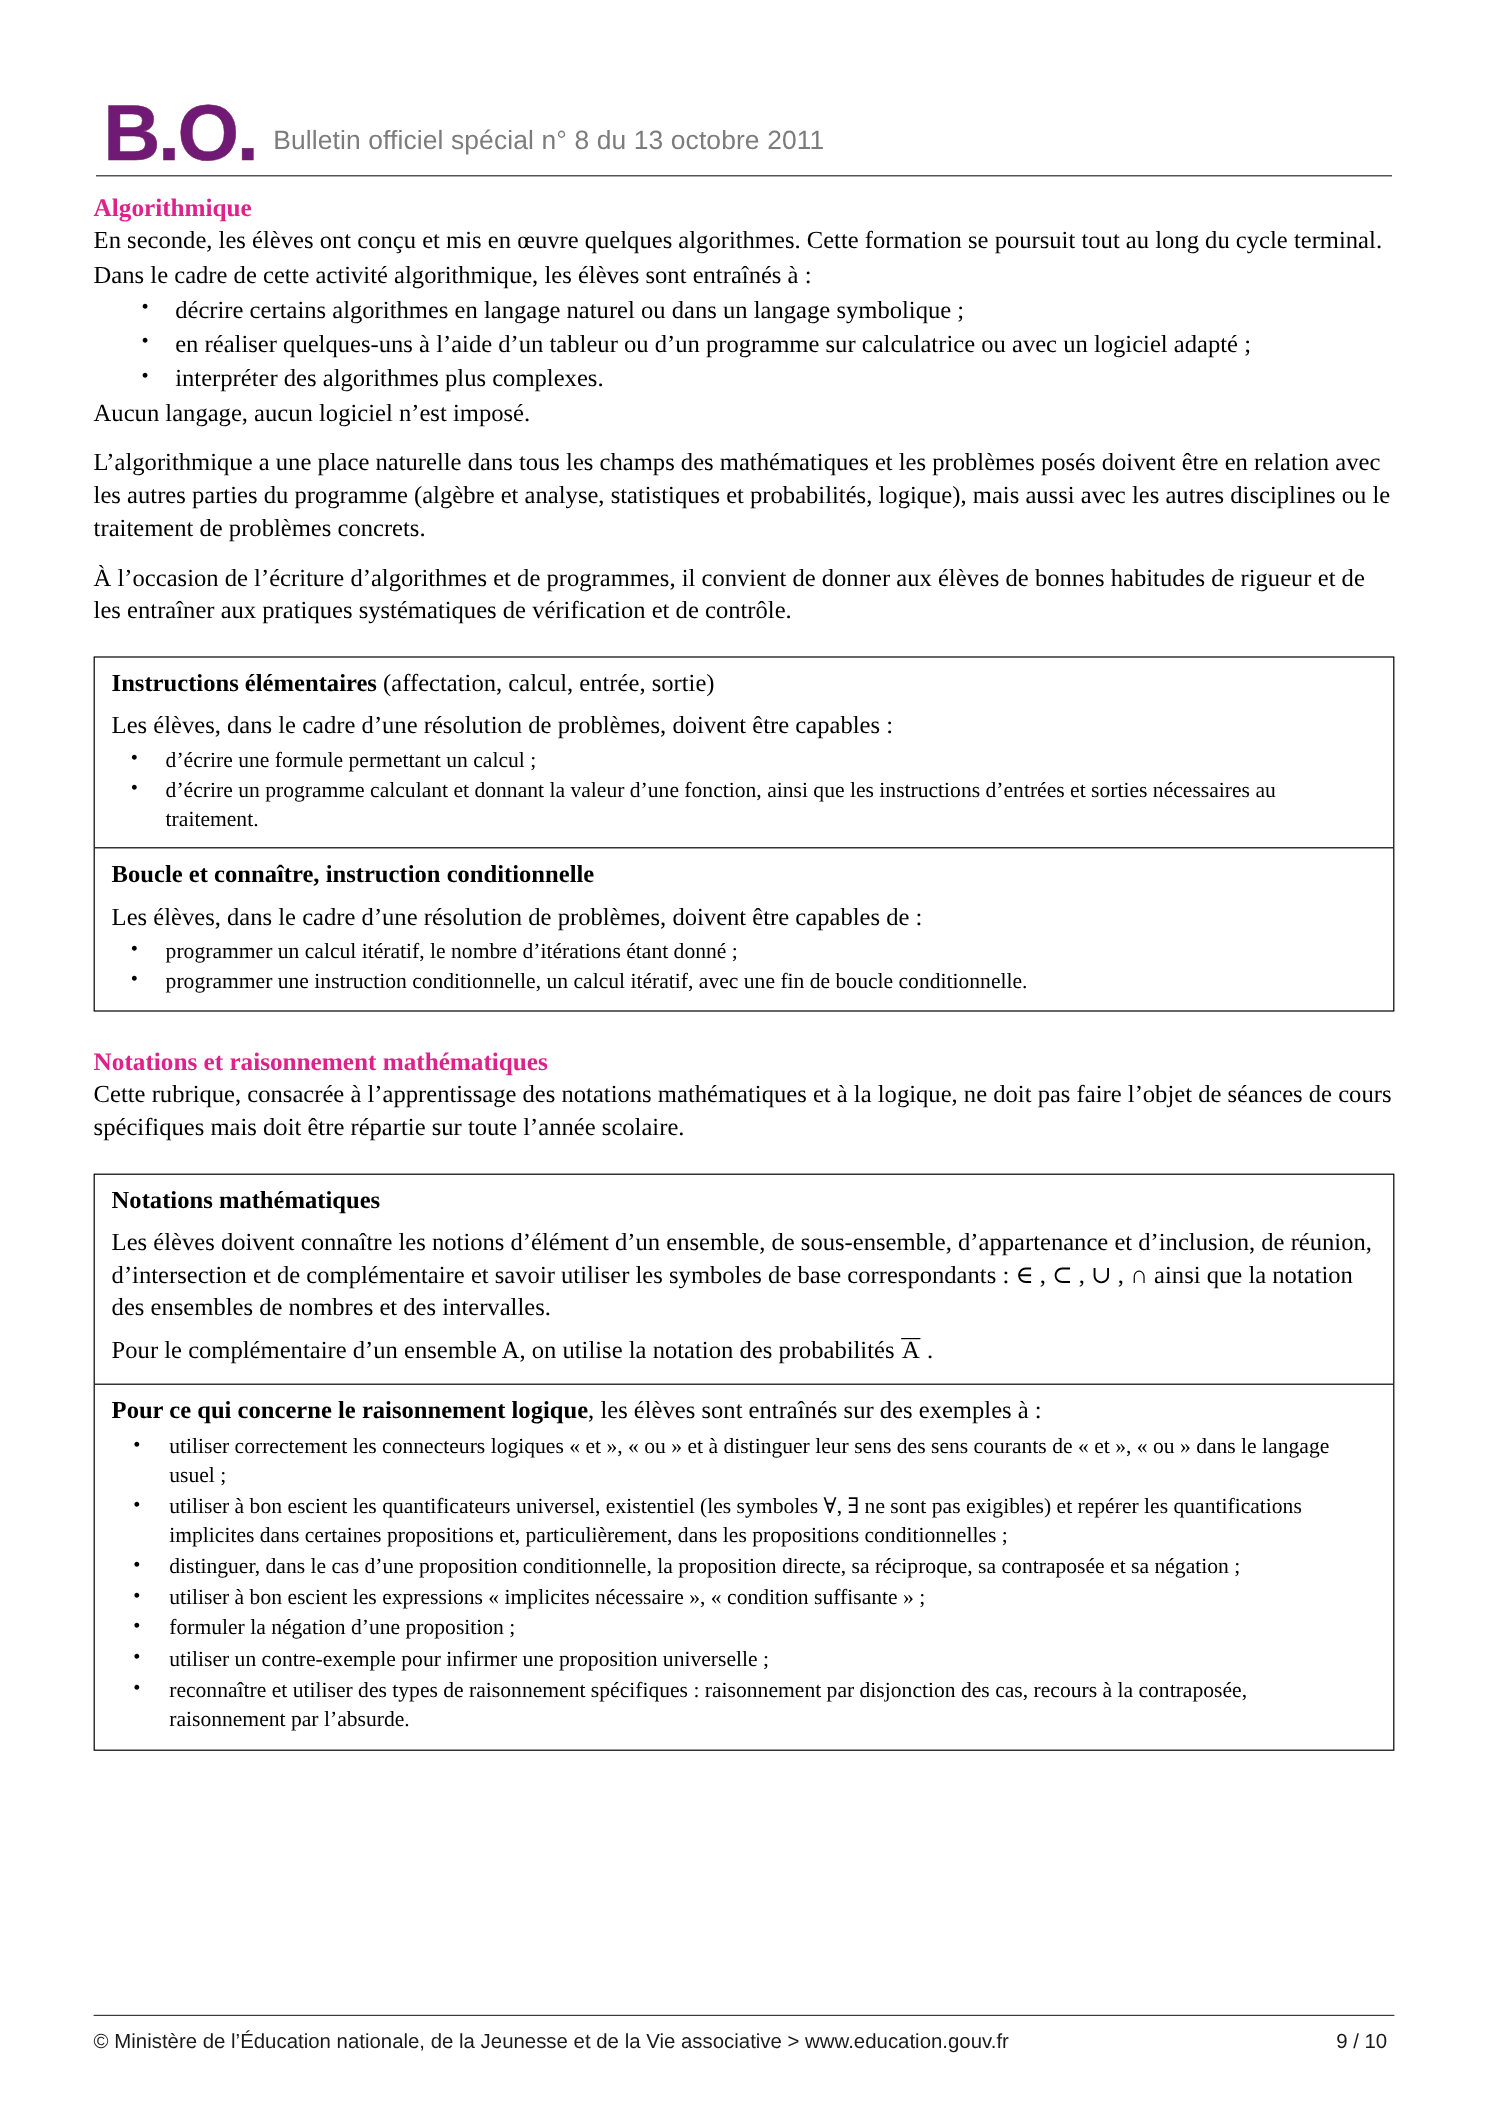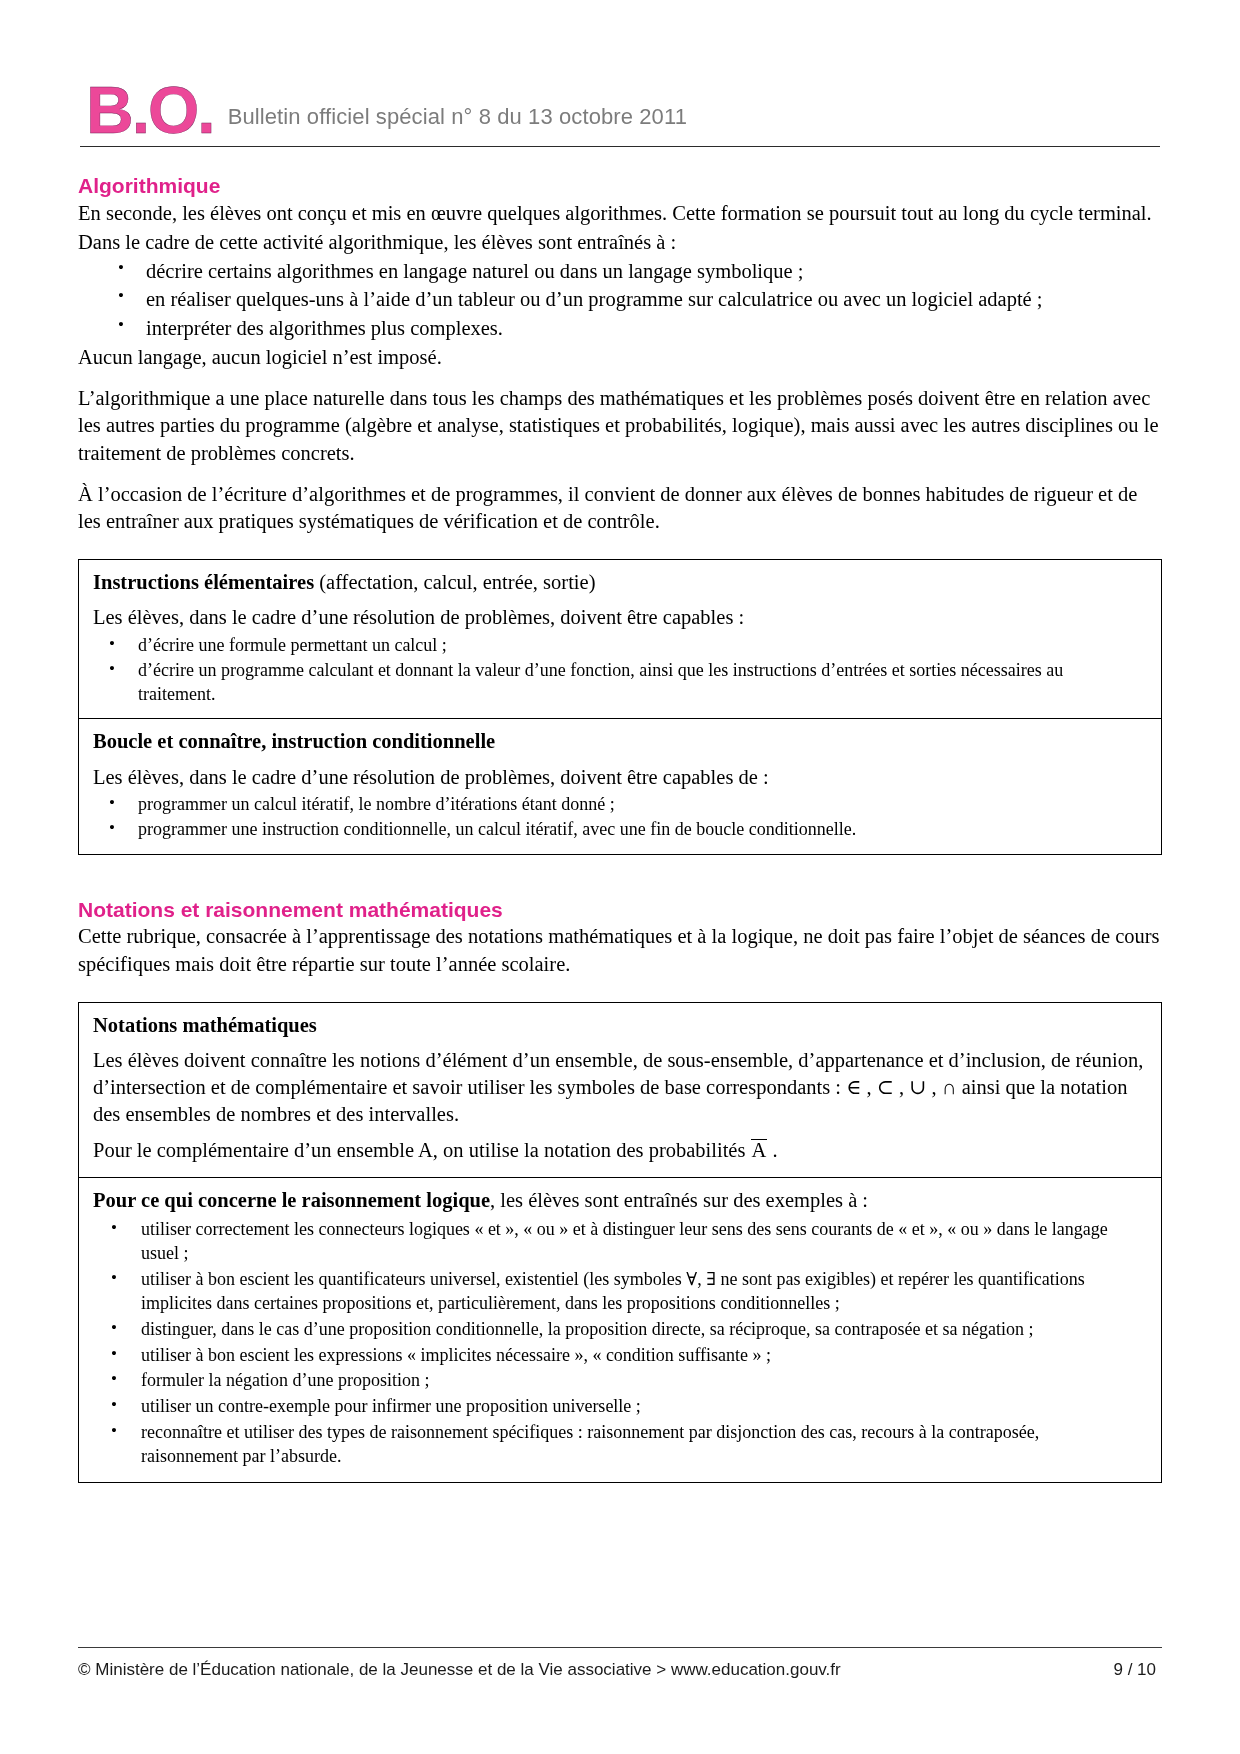--- a/index.html
+++ b/index.html
@@ -34,21 +34,21 @@
     align-items: flex-end;
     gap: 14px;
     height: 92px;
   }
   .bo-logo {
     font-family: "Liberation Sans", "DejaVu Sans", sans-serif;
     font-weight: bold;
     font-size: 66px;
     line-height: 0.95;
     letter-spacing: -2px;
-    color: #ec4899;
+    color: #701a75;
     padding-left: 6px;
     -webkit-text-stroke: 0.4px #722257;
     position: relative;
     top: 4px;
   }
   .header-title {
     font-family: "Liberation Sans", "DejaVu Sans", sans-serif;
     font-size: 22px;
     color: #7c7c7c;
     letter-spacing: 0.1px;
@@ -58,25 +58,25 @@
   .header-rule {
     margin: 6px 80px 0 80px;
     border-top: 1.6px solid #2b2b2b;
   }
 
   
   .content {
     padding: 14px 78px 0 78px;
   }
   h2.section-heading {
-    font-family: Liberation Sans, sans-serif;
+    font-family: Liberation Serif, serif;
     font-size: 21px;
     font-weight: bold;
     color: #e0218a;
-    margin: 12px 0 1px 0;
+    margin: 0 0 1px 0;
     line-height: 1.22;
   }
   .para {
     font-size: 20.5px;
     line-height: 1.33;
     margin: 0 0 2px 0;
     text-align: left;
   }
   .para.gap {
     margin-top: 14px;
@@ -160,21 +160,21 @@
   }
   .sym { font-size: 20.5px; }
 
   .section-gap { height: 30px; }
 
   
   .footer {
     position: absolute;
     left: 78px;
     right: 78px;
-    bottom: 74px;
+    bottom: 42px;
   }
   .footer-rule {
     border-top: 1.3px solid #3a3a3a;
     margin-bottom: 12px;
   }
   .footer-row {
     display: flex;
     justify-content: space-between;
     align-items: baseline;
     font-family: "Liberation Sans", "DejaVu Sans", sans-serif;

